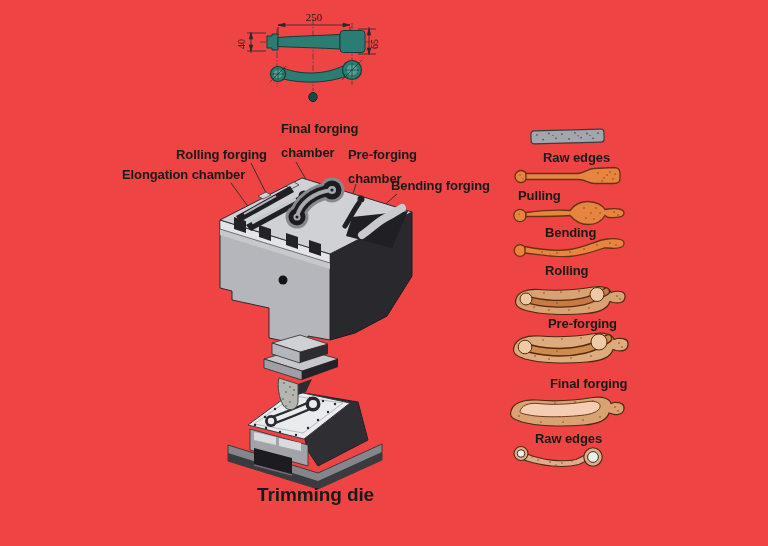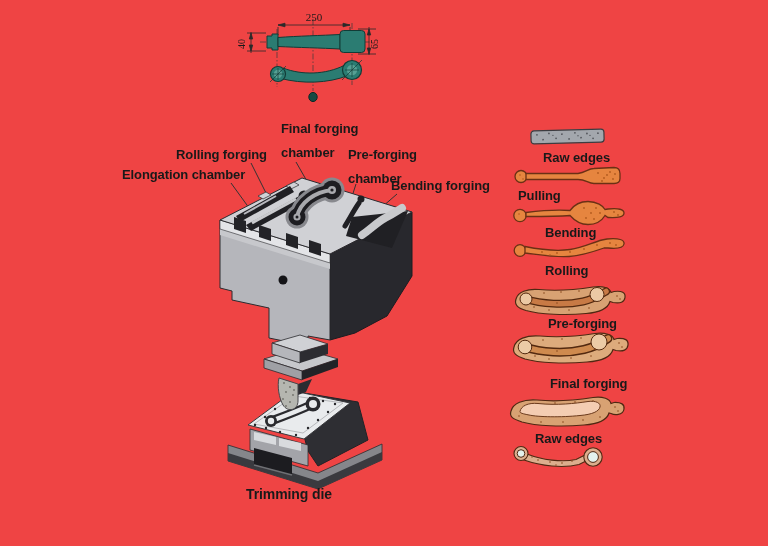--- a/index.html
+++ b/index.html
@@ -204,21 +204,21 @@
           <circle cx="64" cy="59" r="0.9"></circle>
         <circle cx="71" cy="62" r="0.9"></circle>
           <circle cx="61" cy="66" r="0.9"></circle>
           <circle cx="68" cy="69" r="0.9"></circle>
         <circle cx="64" cy="73" r="0.9"></circle>
           <circle cx="72" cy="57" r="0.9"></circle>
       </g>
     </g>
   </svg>
 
-  <div class="lbl" style="left:246px;top:487px;font-size:14px">Trimming die</div>
+  <div class="lbl" style="left:257px;top:487px;font-size:19px">Trimming die</div>
 
   <svg style="left:529px;top:126px" width="78" height="20" viewBox="0 0 78 20">
     <g transform="rotate(-1.5 38 10)">
       <rect x="2" y="4" width="73" height="13" rx="3" fill="#a3a7ad" stroke="#3c3c40" stroke-width="1.2"></rect>
       <g fill="#54565c">
         <circle cx="8" cy="8" r="0.9"></circle>
           <circle cx="14" cy="13" r="0.9"></circle>
           <circle cx="20" cy="7" r="0.9"></circle>
         <circle cx="27" cy="12" r="0.9"></circle>
           <circle cx="33" cy="8" r="0.9"></circle>

